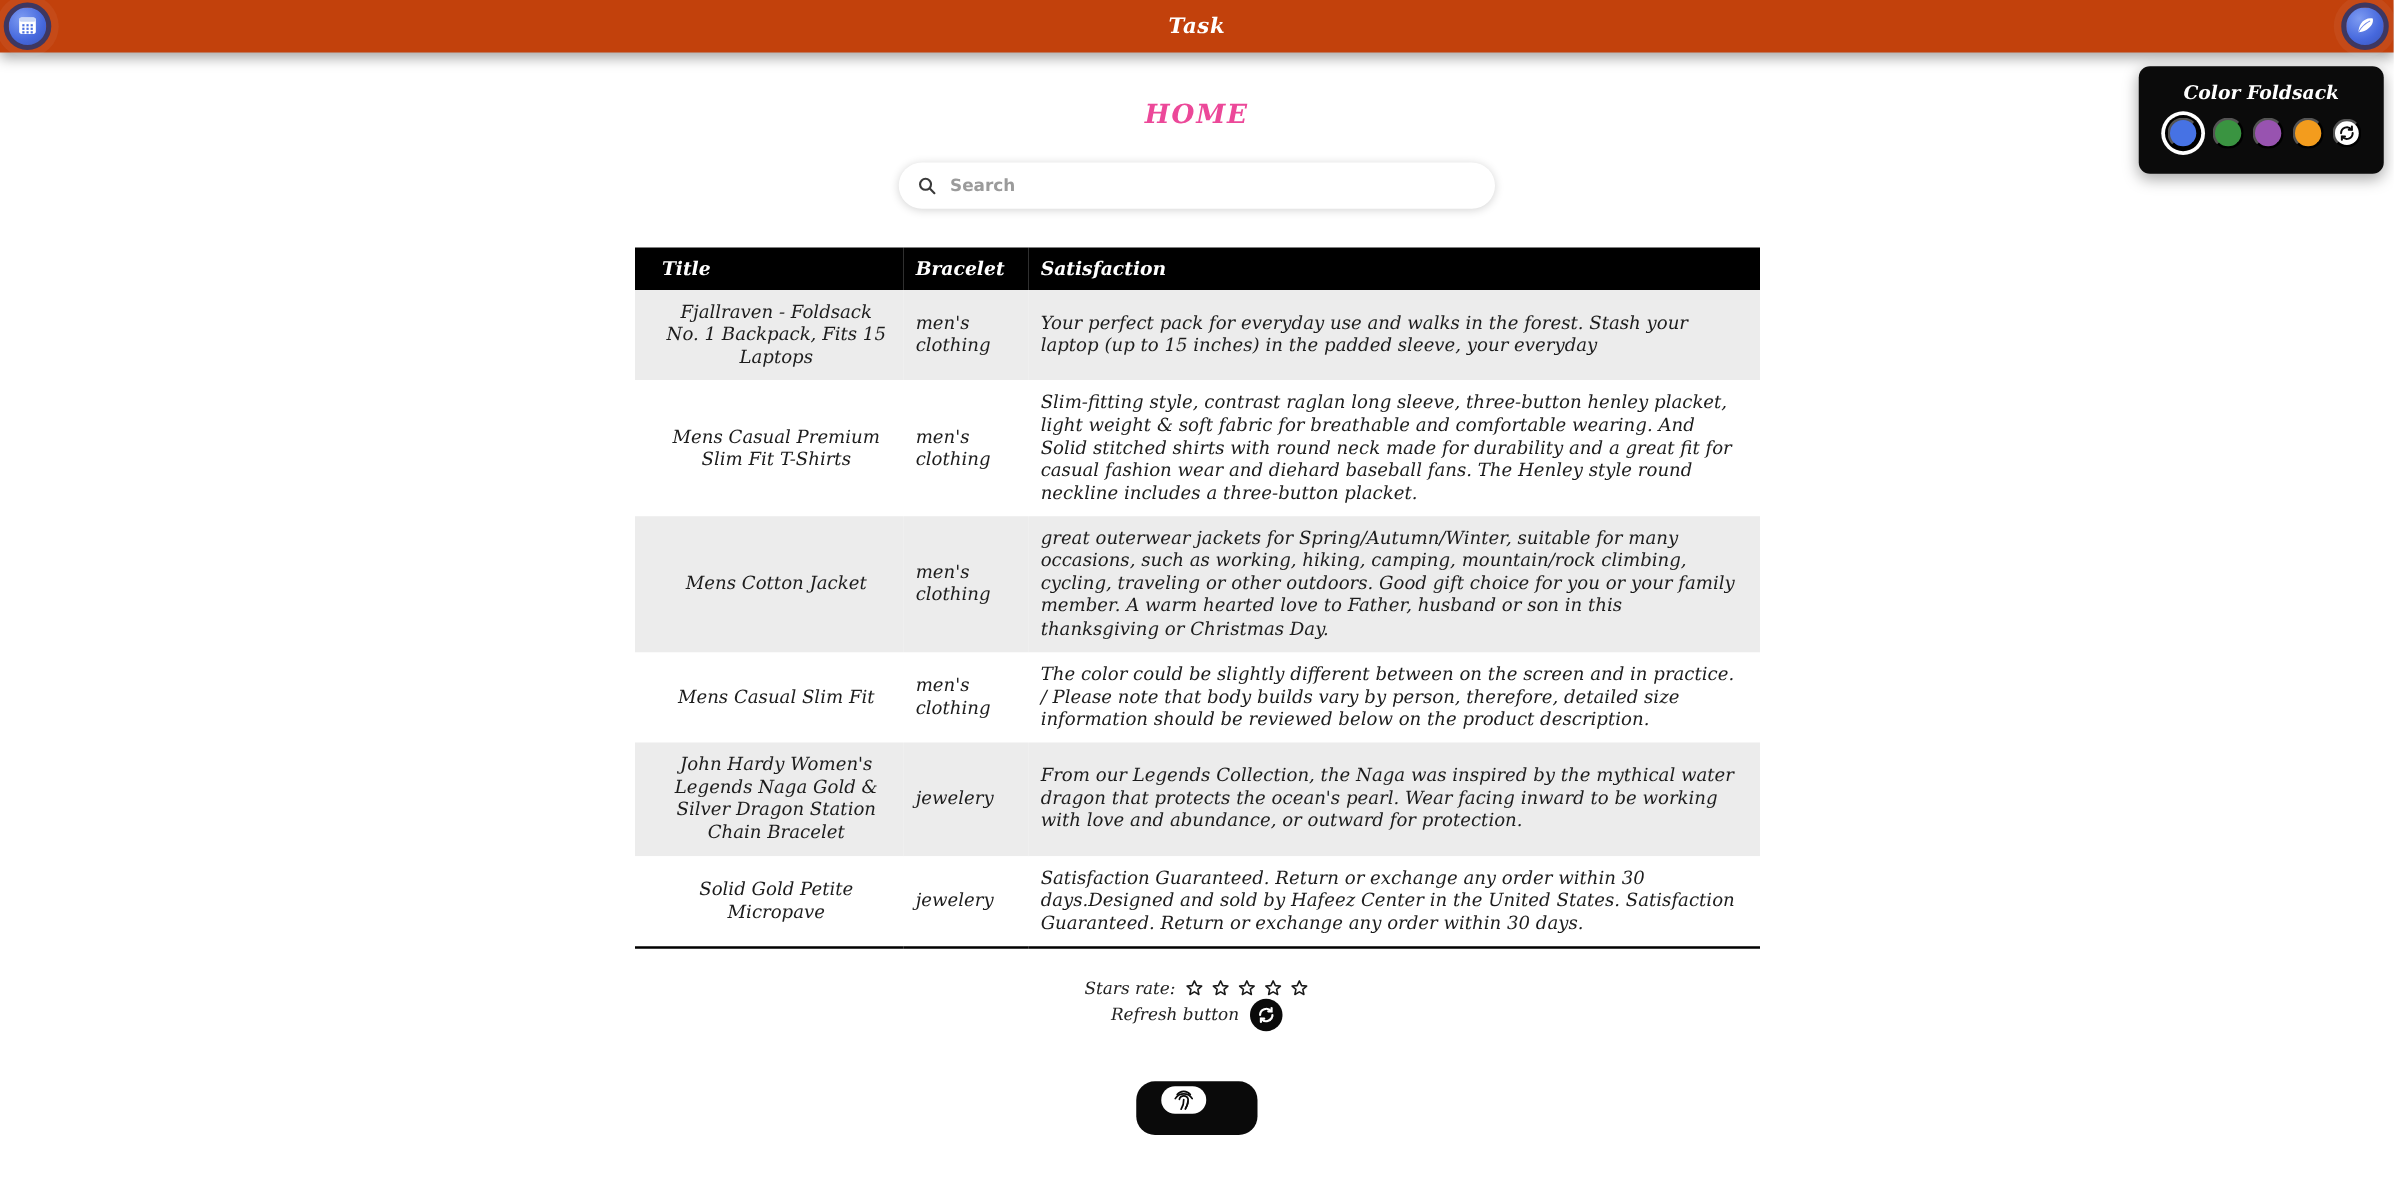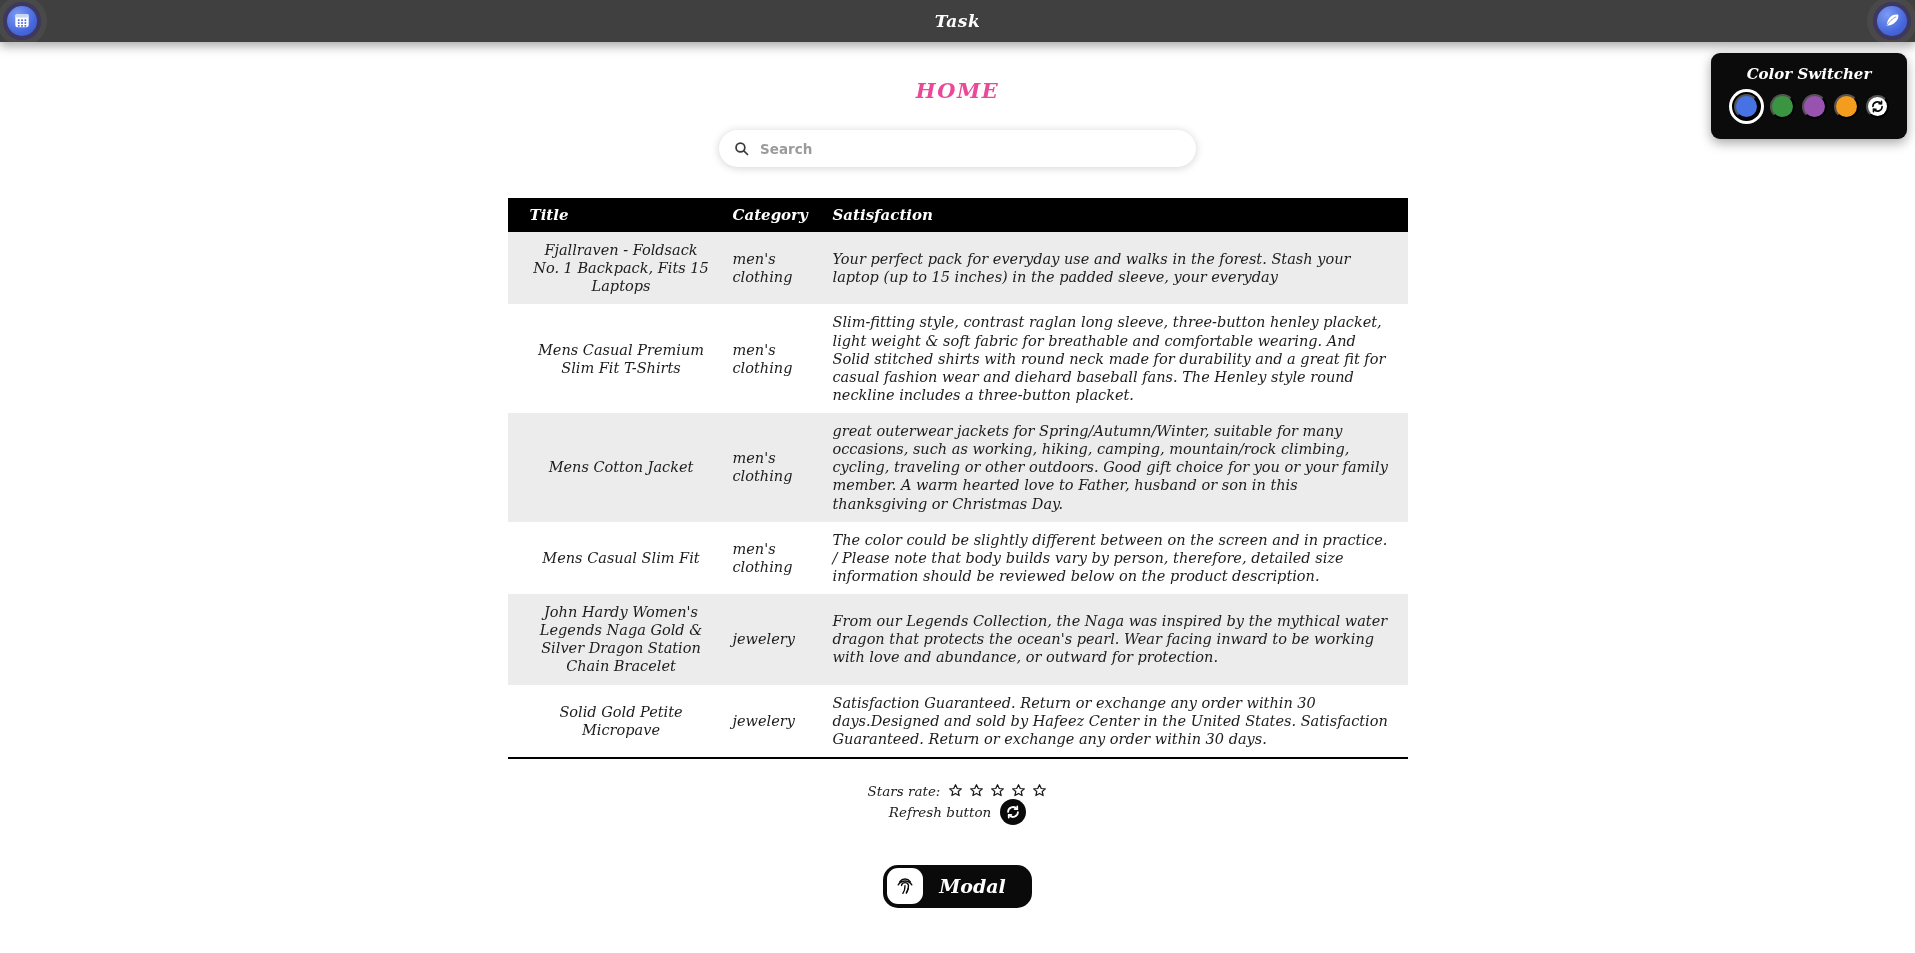--- a/index.html
+++ b/index.html
@@ -1,21 +1,21 @@
 <!DOCTYPE html>
 <html><head>
 <meta charset="utf-8">
 <style>
   * { margin: 0; padding: 0; box-sizing: border-box; }
   html, body { width: 1915px; height: 953px; background: #ffffff; overflow: hidden; }
   body { font-family: "DejaVu Serif", serif; font-style: italic; color: #1a1a1a; position: relative; }
 
   
   .navbar {
-    position: relative; height: 42px; background: #404040;
+    position: relative; height: 42px; background: #c2410c;
     display: flex; align-items: center; justify-content: center;
     box-shadow: 0 4px 10px rgba(0,0,0,0.35);
   }
   .navbar-title { color: #fff; font-size: 17px; font-weight: bold; letter-spacing: .5px; }
   .nav-circle-btn {
     position: absolute; top: 2px; width: 38px; height: 38px; border-radius: 50%;
     border: 4px solid #3e3760; cursor: pointer;
     background: radial-gradient(circle at 35% 30%, #7d9bf2, #4668dd 60%, #3a55b8);
     display: flex; align-items: center; justify-content: center;
     box-shadow: 0 0 0 6px rgba(255,255,255,0.05);
@@ -78,21 +78,21 @@
   .star { cursor: pointer; display: flex; }
   .refresh-group { display: flex; align-items: center; gap: 9px; }
   .refresh-btn {
     width: 26px; height: 26px; border-radius: 50%; background: #0a0a0a; border: none; cursor: pointer;
     display: flex; align-items: center; justify-content: center;
   }
 
   
   .modal-btn {
     margin-top: 40px; height: 43px; background: #0a0a0a; border: none; border-radius: 15px;
-    display: flex; align-items: center; gap: 16px; padding: 4px 26px 4px 4px; cursor: pointer;
+    display: flex; align-items: center; gap: 16px; padding: 4px 26px 4px 4px; cursor: pointer; flex-direction: column;
   }
   .modal-btn-iconbox {
     width: 36px; height: 36px; background: #fff; border-radius: 11px;
     display: flex; align-items: center; justify-content: center;
   }
   .modal-btn-label { color: #fff; font-family: "DejaVu Serif", serif; font-style: italic; font-weight: bold; font-size: 19px; }
 </style>
 </head>
 <body>
 
@@ -121,21 +121,21 @@
     <span style="display:flex;">
       <svg width="18" height="18" viewBox="0 0 24 24">
         <path d="M20.3 3.7c-4.6-1-9.8 1-12.7 5.6-1.7 2.6-2.4 5.8-2.7 9 3.2-.3 6.4-1 9-2.7 4.6-2.9 7.4-7.3 6.4-11.9z" fill="#ffffff"></path>
         <path d="M4.9 18.3C8 13 13 8.5 17.5 6.3" stroke="#6f86e8" stroke-width="1.1" fill="none"></path>
       </svg>
     </span>
   </button>
 </header>
 
 <aside class="color-switcher">
-  <div class="color-switcher-title">Color Switcher</div>
+  <div class="color-switcher-title">Color Foldsack</div>
   <div class="swatch-row" id="swatch-row">
 
     <button class="swatch selected" style="background: rgb(70, 114, 228);"></button>
       <button class="swatch" style="background: rgb(58, 148, 65);"></button>
       <button class="swatch" style="background: rgb(152, 83, 176);"></button>
       <button class="swatch" style="background: rgb(243, 156, 29);"></button>
       <button class="swatch-reset">
       <span style="display:flex;">
         <svg width="15" height="15" viewBox="0 0 24 24" fill="none" stroke="#0a0a0a" stroke-width="2.6" stroke-linecap="round">
           <path d="M19.4 12a7.4 7.4 0 0 1-13.2 4.6"></path>
@@ -160,21 +160,21 @@
       </svg>
     </span>
     <input class="search-input" type="text" placeholder="Search" style="">
   </div>
 
   <div class="table-wrap">
     <table>
       <thead>
         <tr>
           <th>Title</th>
-          <th class="col-category">Category</th>
+          <th class="col-category">Bracelet</th>
           <th>Satisfaction</th>
         </tr>
       </thead>
       <tbody id="table-body">
   <tr>
     <td class="cell-title">Fjallraven - Foldsack No. 1 Backpack, Fits 15 Laptops</td>
     <td class="cell-category">men's clothing</td>
     <td class="cell-description">Your perfect pack for everyday use and walks in the forest. Stash your laptop (up to 15 inches) in the padded sleeve, your everyday</td>
   </tr>
 

